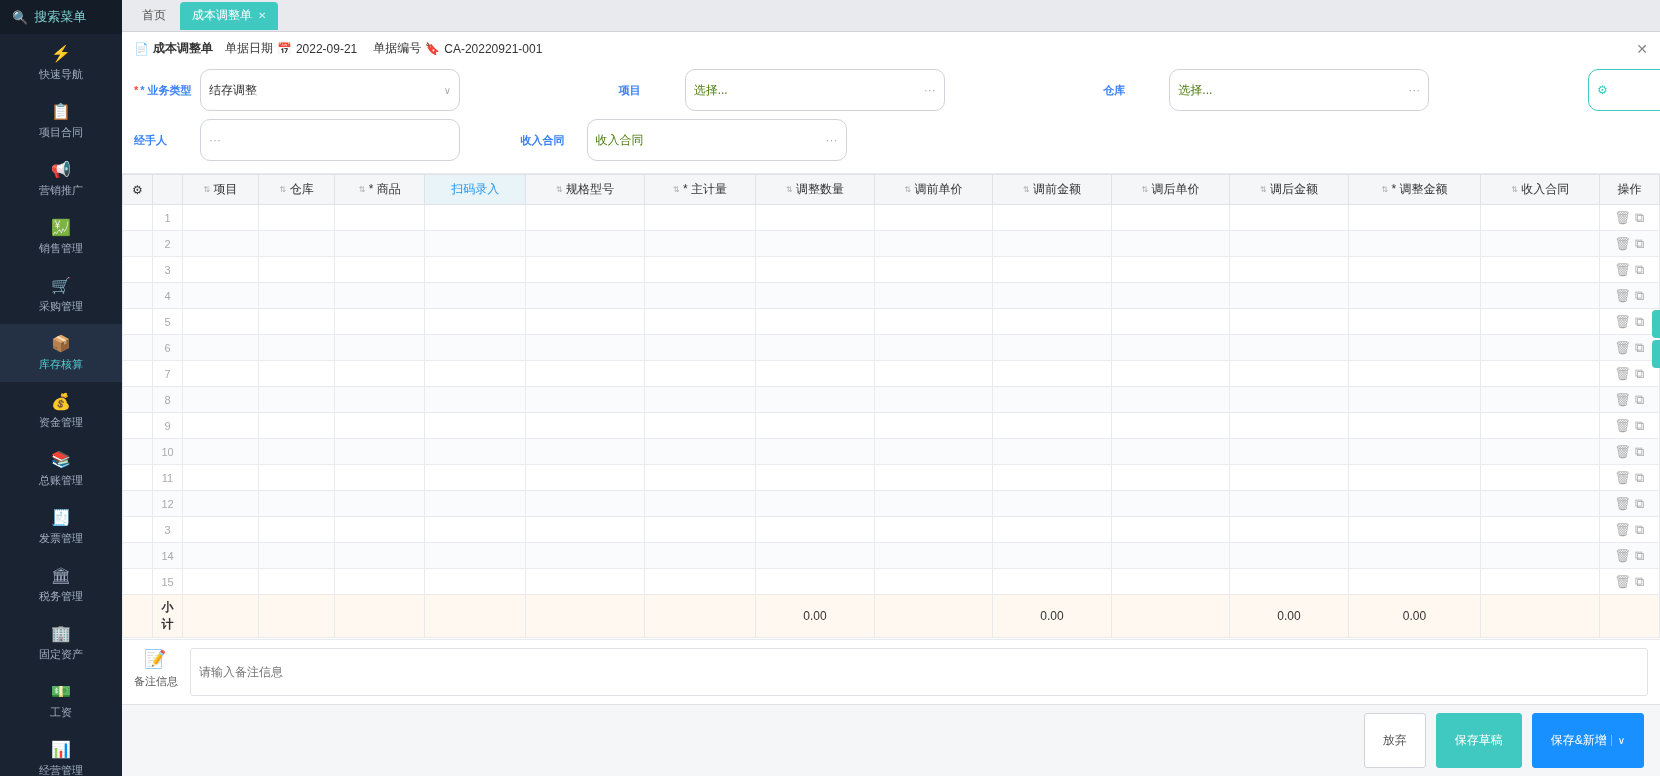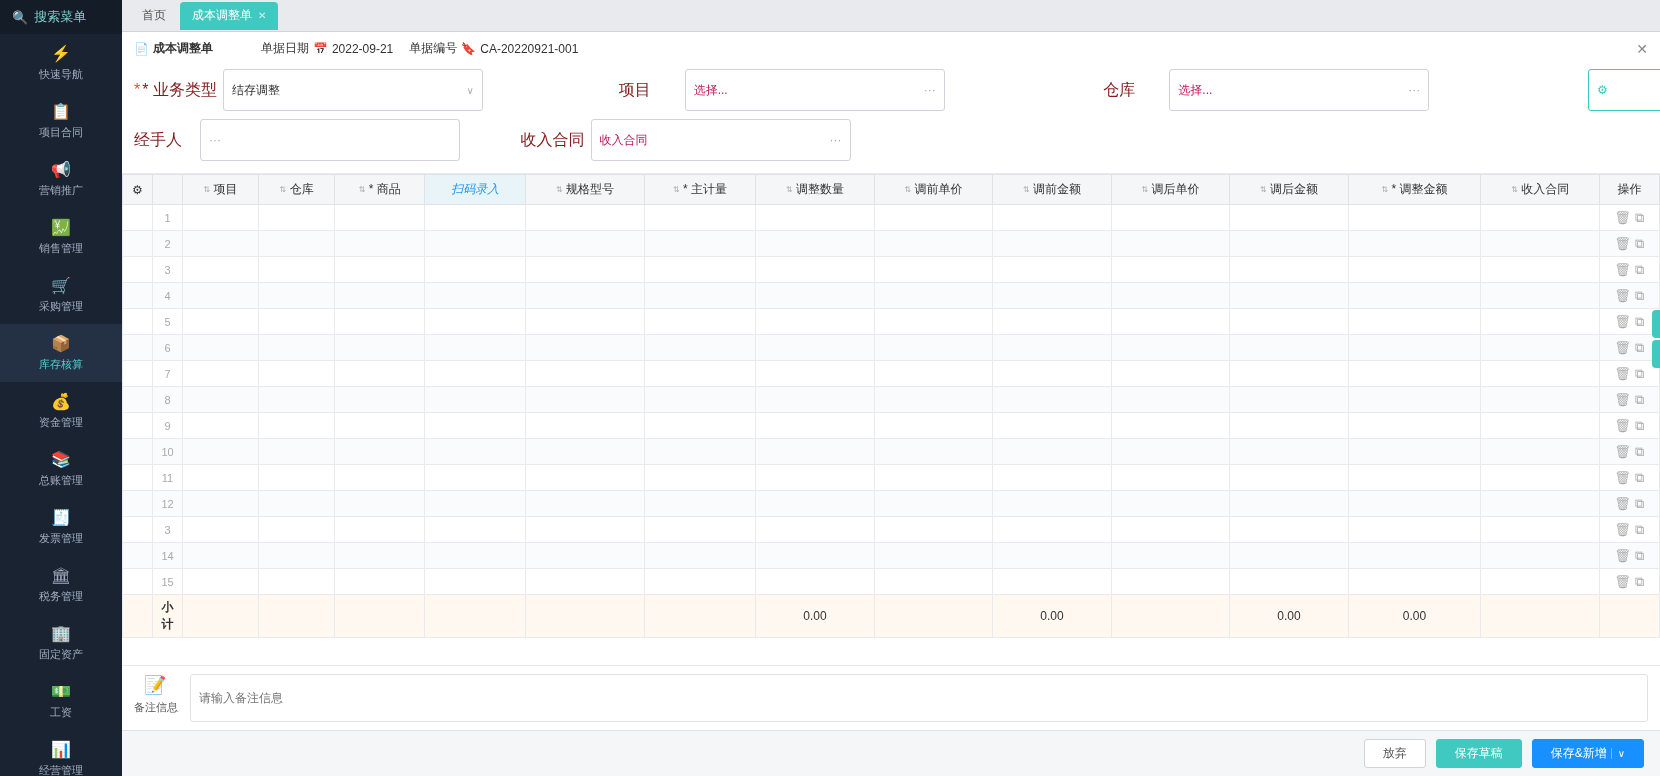--- a/index.html
+++ b/index.html
@@ -102,21 +102,20 @@
       font-weight: bold;
     }
     .form-header-title .icon { color: #40c9c0; }
     .form-meta {
       display: flex;
       align-items: center;
       gap: 16px;
       font-size: 12px;
       color: #333;
       flex: 1;
-      margin-left: 36px;
     }
     .form-meta .meta-item { display: flex; align-items: center; gap: 4px; }
     .form-meta .meta-icon { color: #888; }
     .toolbar-right {
       display: flex;
       align-items: center;
       gap: 8px;
       font-size: 11px;
       color: #555;
       margin-left: auto;
@@ -147,46 +146,47 @@
       align-items: center;
       gap: 16px;
     }
     .form-field {
       display: flex;
       align-items: center;
       gap: 6px;
       flex: 1;
     }
     .form-field label {
-      font-size: 16px;
-      color: #7f1d1d;
+      font-size: 11px;
+      color: #3b82f6;
       white-space: nowrap;
       min-width: 60px;
+      font-weight: bold;
     }
     .form-field label.required::before {
       content: '*';
       color: #f44;
       margin-right: 2px;
     }
     .form-input {
       flex: 1;
       border: 1px solid #d0d3d8;
-      border-radius: 3px;
+      border-radius: 10px;
       padding: 19px 8px;
       font-size: 12px;
       color: #333;
       background: #fff;
       display: flex;
       align-items: center;
       justify-content: space-between;
       min-width: 120px;
       max-width: 260px;
       height: 42px;
     }
-    .form-input .placeholder { color: #be185d; }
+    .form-input .placeholder { color: #4d7c0f; }
     .form-input .dropdown-icon { color: #aaa; font-size: 10px; }
     .form-input.filled { color: #333; }
 
     
     .table-area {
       flex: 1;
       overflow: auto;
       background: #fff;
       margin: 0;
     }
@@ -203,21 +203,20 @@
       font-weight: normal;
       color: #333;
       white-space: nowrap;
       position: sticky;
       top: 0;
       z-index: 2;
     }
     .data-table thead tr th.highlight {
       background: #e8f4f8;
       color: #2196f3;
-      font-style: italic;
     }
     .data-table thead tr th .sort-icon {
       font-size: 8px;
       color: #aaa;
       vertical-align: middle;
     }
     .data-table tbody tr td {
       border: 1px solid #e8eaed;
       padding: 4px;
       text-align: center;
@@ -285,21 +284,21 @@
     .footer-bar .taskbar-label {
       margin-right: auto;
       font-size: 11px;
       color: #888;
       background: #fff;
       border: 1px solid #d0d3d8;
       padding: 3px 8px;
       border-radius: 3px;
     }
     .btn {
-      padding: 5px 18px;
+      padding: 18px 18px;
       border-radius: 3px;
       font-size: 12px;
       cursor: pointer;
       border: 1px solid #d0d3d8;
       background: #fff;
       color: #555;
     }
     .btn-primary {
       background: #40c9c0;
       color: #fff;

